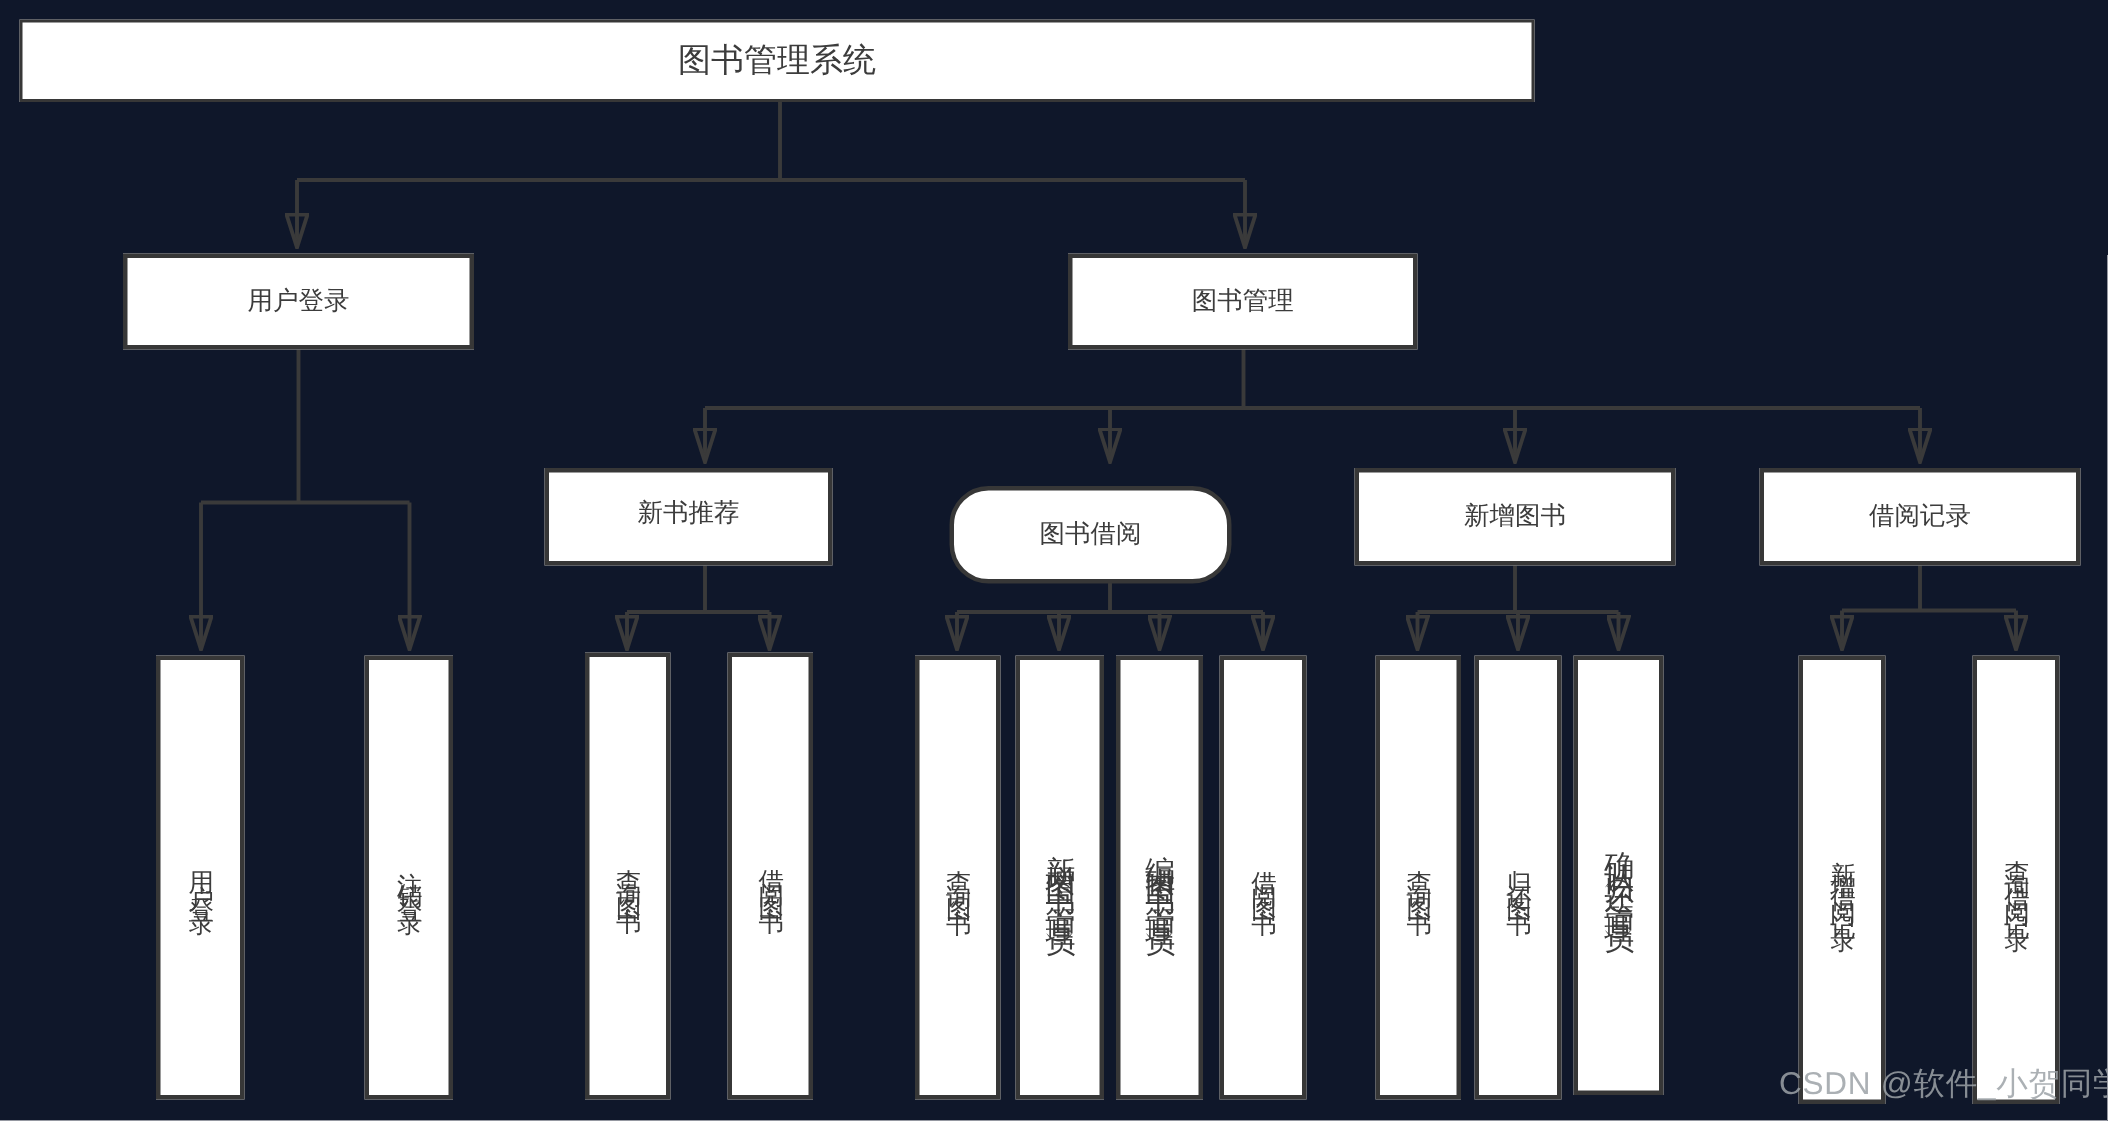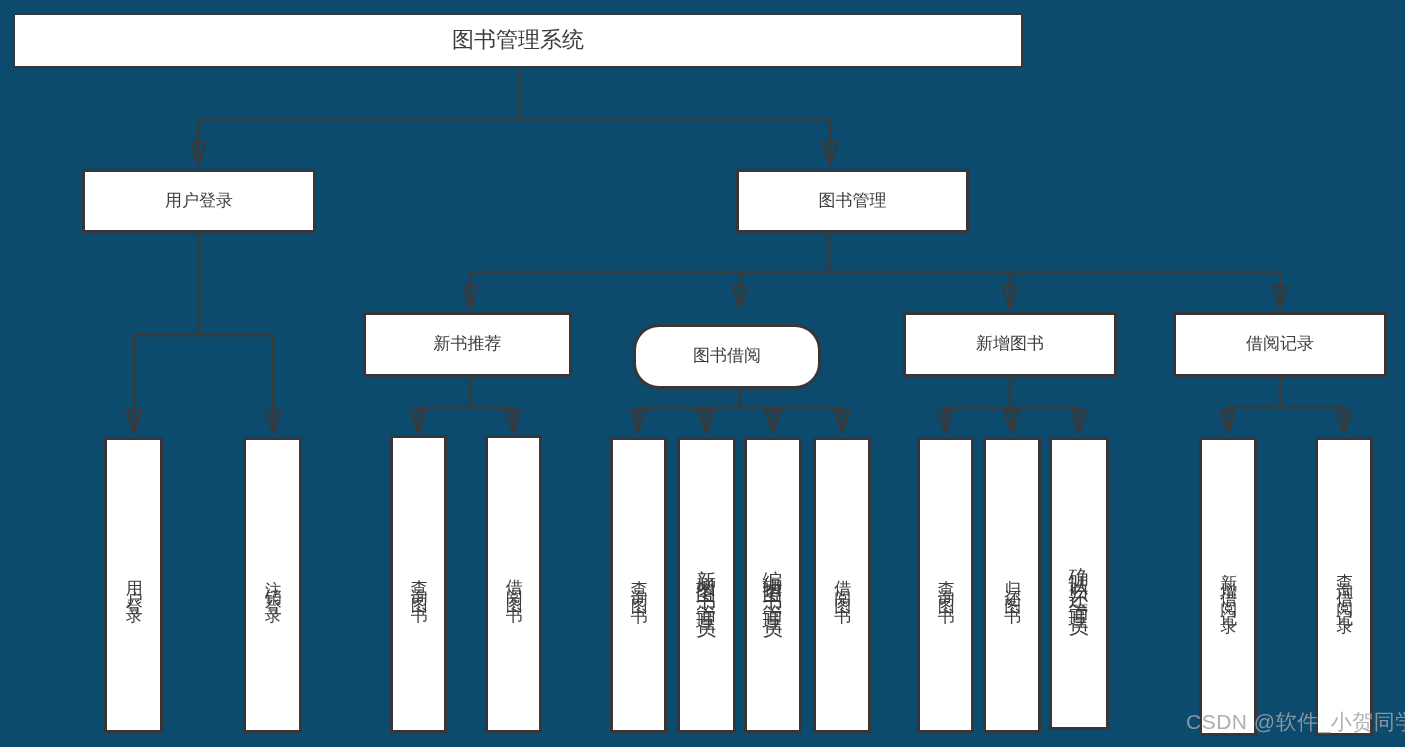--- a/index.html
+++ b/index.html
@@ -5,21 +5,21 @@
   html, body {
     margin: 0;
     padding: 0;
     background: #ffffff;
     font-family: "Liberation Sans", sans-serif;
   }
   #stage {
     position: relative;
     width: 1405px;
     height: 747px;
-    background: #0c4a6e;
+    background: #0f172a;
     overflow: hidden;
   }
   #connectors {
     position: absolute;
     left: 0;
     top: 0;
     pointer-events: none;
   }
   #connectors path {
     stroke: #3a3a3a;
@@ -115,23 +115,23 @@
 
     <path d="M1280,377 L1280,407"></path>
     <path d="M1228,407 L1344,407"></path>
     <path d="M1228,407 L1228,432" marker-end="url(#arrow)"></path>
     <path d="M1344,407 L1344,432" marker-end="url(#arrow)"></path>
   </svg>
 
   <div class="box root" style="left:13px; top:13px; width:1010px; height:55px;">图书管理系统</div>
 
   <div class="box" style="left:82px; top:169px; width:234px; height:64px;">用户登录</div>
-  <div class="box" style="left:712px; top:169px; width:233px; height:64px;margin-left:24px;">图书管理</div>
+  <div class="box" style="left:712px; top:169px; width:233px; height:64px;">图书管理</div>
 
-  <div class="box" style="left:363px; top:312px; width:209px; height:65px;">新书推荐</div>
+  <div class="box" style="left:363px; top:312px; width:192px; height:65px;font-family:Liberation Mono, monospace;">新书推荐</div>
   <div class="box" style="left:633px; top:324px; width:188px; height:65px;border-radius:26px;">图书借阅</div>
   <div class="box" style="left:903px; top:312px; width:214px; height:65px;">新增图书</div>
   <div class="box" style="left:1173px; top:312px; width:214px; height:65px;">借阅记录</div>
 
   <div class="box vbox" style="left:104px; top:437px; width:59px; height:296px;">用户登录</div>
   <div class="box vbox" style="left:243px; top:437px; width:59px; height:296px;">注销登录</div>
 
   <div class="box vbox" style="left:390px; top:435px; width:57px; height:298px;">查询图书</div>
   <div class="box vbox" style="left:485px; top:435px; width:57px; height:298px;">借阅图书</div>
 

